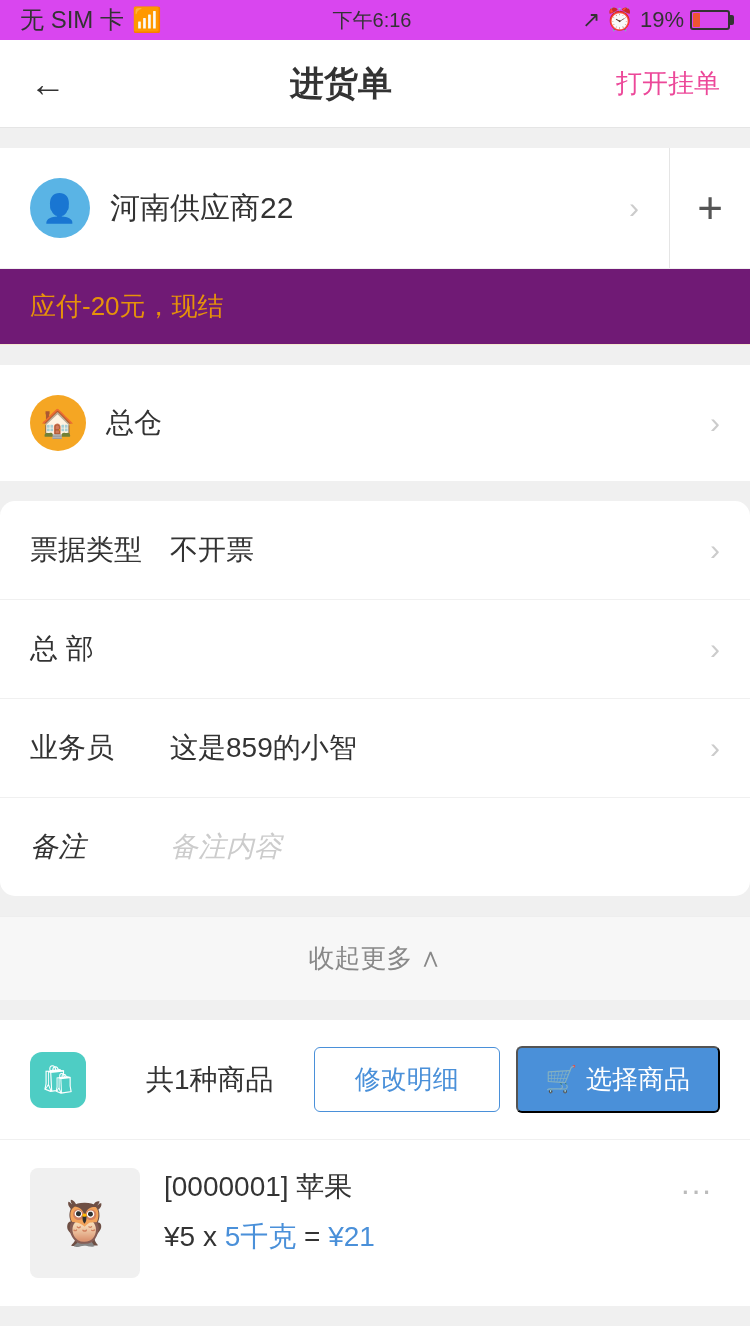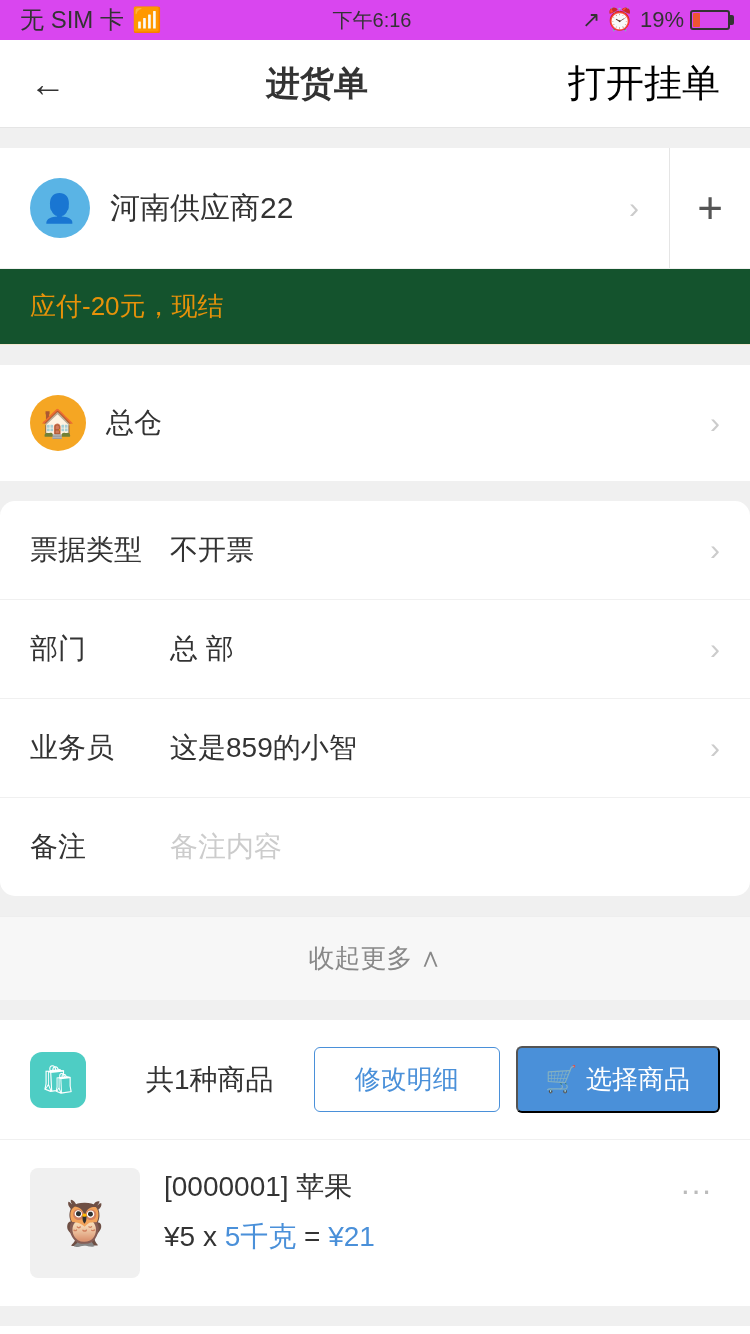--- a/index.html
+++ b/index.html
@@ -68,22 +68,22 @@
       font-size: 36px;
       color: #333;
       cursor: pointer;
     }
     .nav-title {
       font-size: 34px;
       font-weight: 600;
       color: #333;
     }
     .nav-action {
-      font-size: 38px;
-      color: #000000;
+      font-size: 26px;
+      color: #ec4899;
       cursor: pointer;
     }
 
     
     .content { background: #f0f0f0; }
     .card-row {
       display: flex;
       align-items: center;
       padding: 30px 30px;
       border-bottom: 1px solid #f0f0f0;
@@ -133,21 +133,21 @@
       color: #333;
       flex: 1;
     }
     .chevron {
       color: #ccc;
       font-size: 30px;
     }
 
     
     .notice-banner {
-      background: #14532d;
+      background: #701a75;
       padding: 20px 30px;
       font-size: 26px;
       color: #e6920a;
       border-bottom: 1px solid #f5e8d0;
     }
 
     
     .warehouse-section {
       background: #fff;
       margin-top: 20px;
@@ -172,21 +172,21 @@
       margin-top: 20px;
       border-radius: 15px;
     }
     .form-row {
       display: flex;
       align-items: center;
       padding: 30px 30px;
       border-bottom: 1px solid #f0f0f0;
       min-height: 90px;
     }
-    .form-row:last-child { border-bottom: none; }
+    .form-row:last-child { border-bottom: none; font-style: italic; }
     .form-label {
       width: 140px;
       font-size: 28px;
       color: #333;
       flex-shrink: 0;
     }
     .form-value {
       flex: 1;
       font-size: 28px;
       color: #333;
@@ -364,21 +364,20 @@
 
   <div class="form-section">
 
     <div class="form-row">
       <span class="form-label">票据类型</span>
       <span class="form-value">不开票</span>
       <span class="chevron">›</span>
     </div>
 
     <div class="form-row">
-      <span class="form-label">部门</span>
       <span class="form-value">总 部</span>
       <span class="chevron">›</span>
     </div>
 
     <div class="form-row">
       <span class="form-label">业务员</span>
       <span class="form-value">这是859的小智</span>
       <span class="chevron">›</span>
     </div>
 

